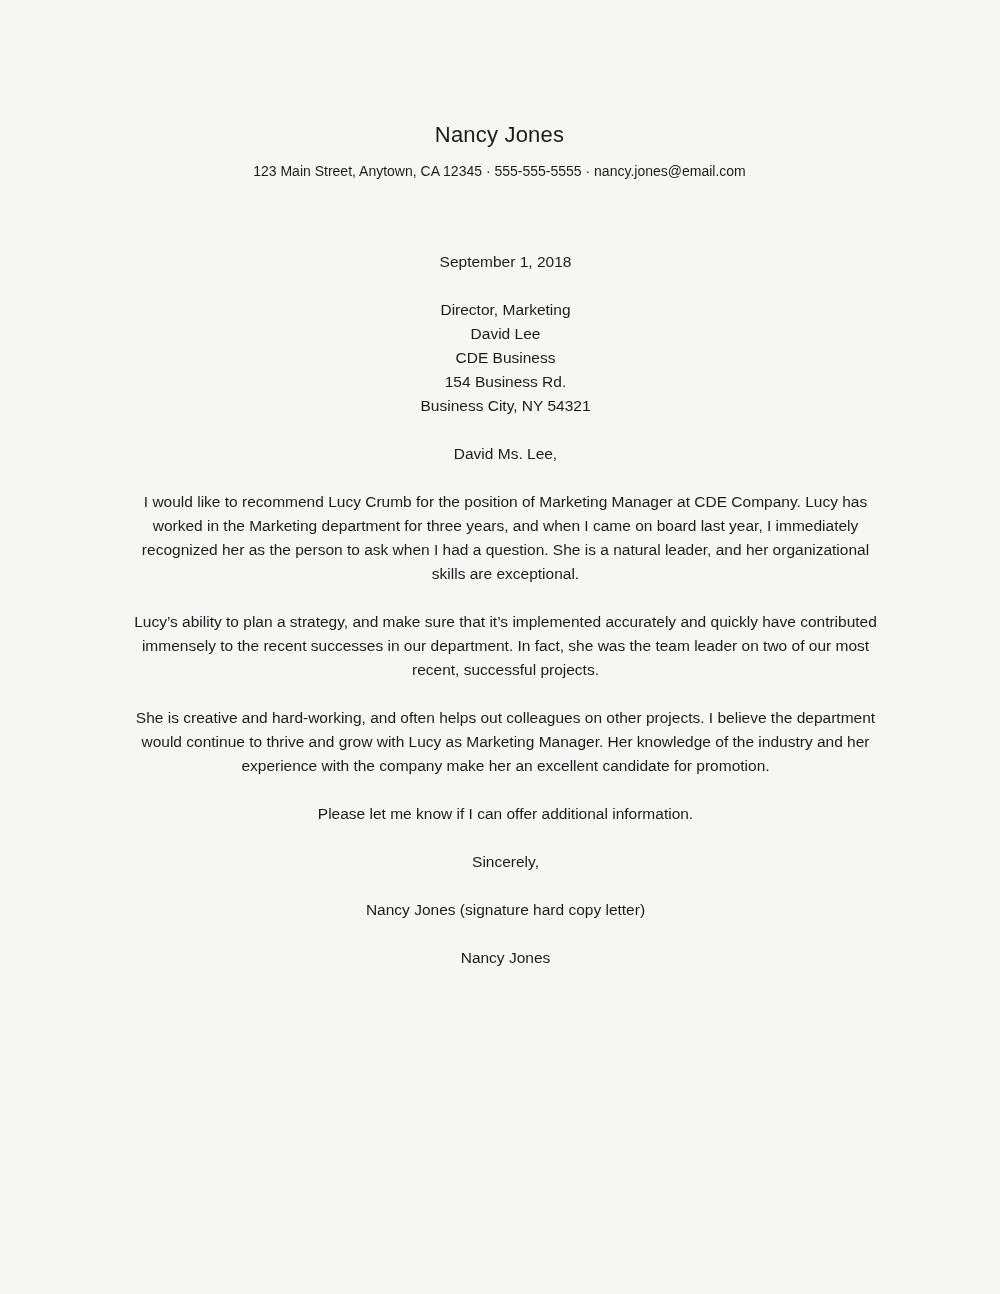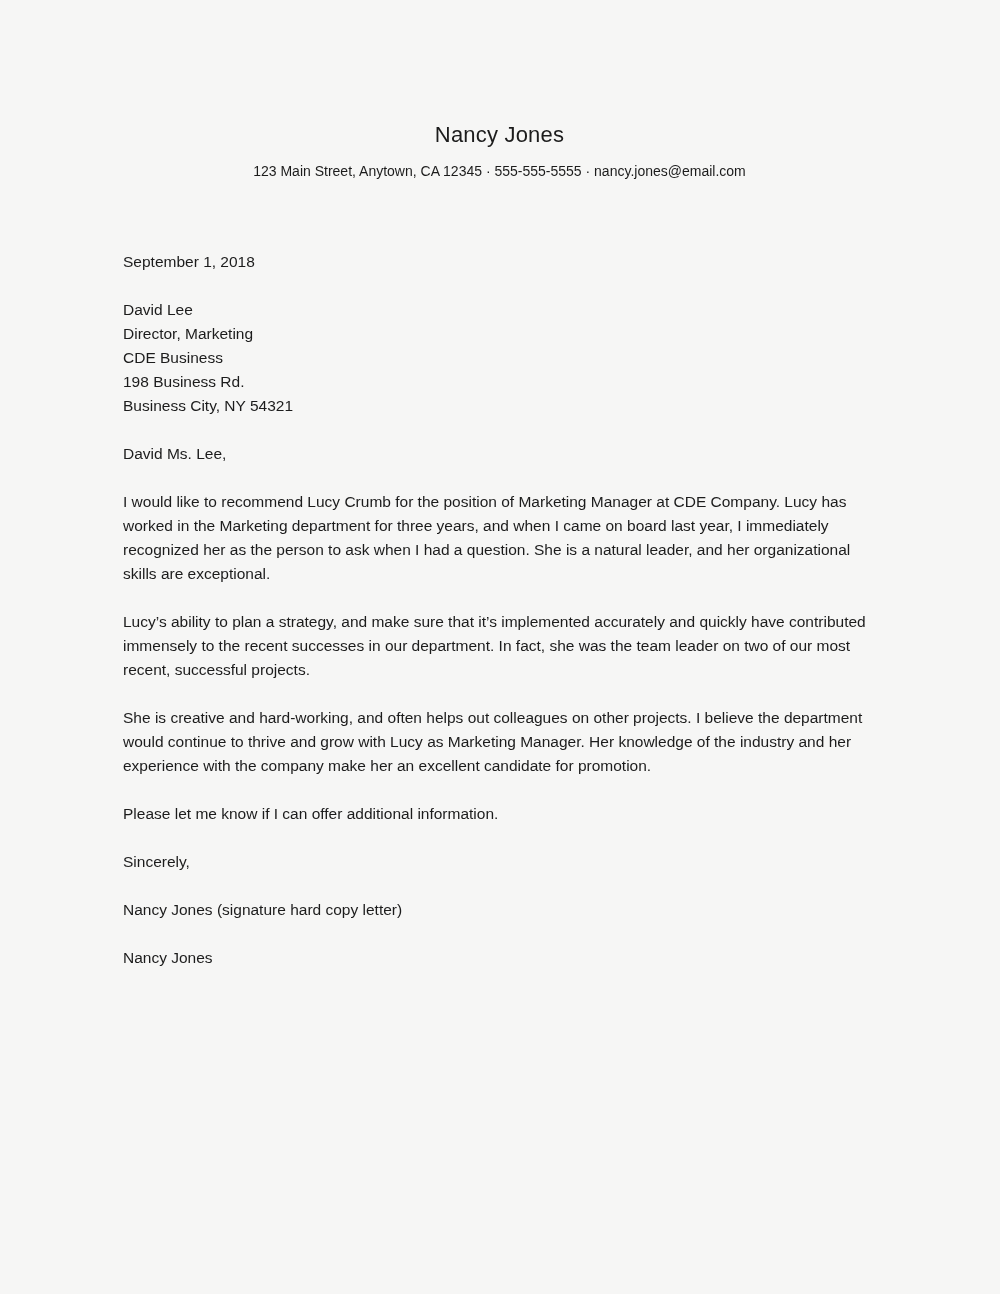--- a/index.html
+++ b/index.html
@@ -36,44 +36,45 @@
     line-height: 18px;
     margin: 14px;
   }
   .letter-body {
     max-width: 778px;
     font-size: 15.5px;
     line-height: 24px;
   }
   .block {
     margin: 0 0 24px 12px;
+    text-align: center;
   }
   .line {
     display: block;
   }
 </style>
 </head>
 <body>
 
 <div class="letter-page">
 
   <div class="letter-header">
     <h1 class="sender-name">Nancy Jones</h1>
     <p class="sender-contact">123 Main Street, Anytown, CA 12345 · 555-555-5555 · nancy.jones@email.com</p>
   </div>
 
   <div class="letter-body">
 
     <div class="block">September 1, 2018</div>
 
     <div class="block">
+      <span class="line">Director, Marketing</span>
       <span class="line">David Lee</span>
-      <span class="line">Director, Marketing</span>
       <span class="line">CDE Business</span>
-      <span class="line">198 Business Rd.</span>
+      <span class="line">154 Business Rd.</span>
       <span class="line">Business City, NY 54321</span>
     </div>
 
     <div class="block">David Ms. Lee,</div>
 
     <p class="block">I would like to recommend Lucy Crumb for the position of Marketing Manager at CDE Company. Lucy has worked in the Marketing department for three years, and when I came on board last year, I immediately recognized her as the person to ask when I had a question. She is a natural leader, and her organizational skills are exceptional.</p>
 
     <p class="block">Lucy’s ability to plan a strategy, and make sure that it’s implemented accurately and quickly have contributed immensely to the recent successes in our department. In fact, she was the team leader on two of our most recent, successful projects.</p>
 
     <p class="block">She is creative and hard-working, and often helps out colleagues on other projects. I believe the department would continue to thrive and grow with Lucy as Marketing Manager. Her knowledge of the industry and her experience with the company make her an excellent candidate for promotion.</p>

